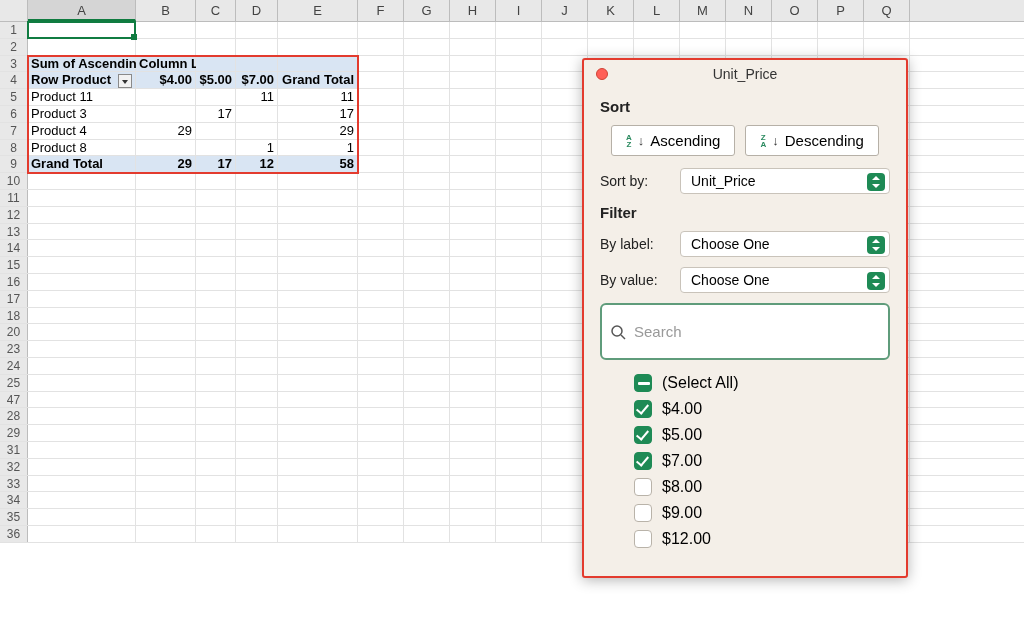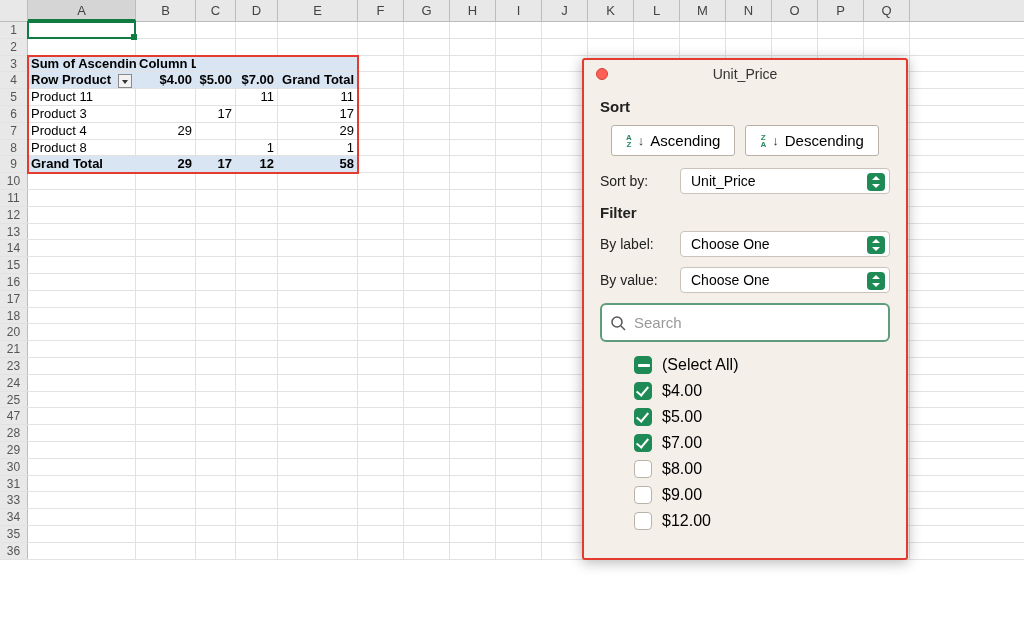--- a/index.html
+++ b/index.html
@@ -214,21 +214,21 @@
   }
   .select .chev::before { top:3px; border-bottom:4px solid #fff; }
   .select .chev::after  { bottom:3px; border-top:4px solid #fff; }
 
   .search-wrap {
     display: flex;
     align-items: center;
     border: 2px solid #5f9c7b;
     border-radius: 6px;
     background: #fff;
-    padding: 9px 8px;
+    padding: 18px 8px;
     margin: 6px 0 14px 0;
   }
   .search-wrap svg { flex-shrink:0; }
   .search-wrap input {
     border: none;
     outline: none;
     font-size: 15px;
     padding-left: 8px;
     flex: 1;
     color: #555;
@@ -702,40 +702,20 @@
       <div class="cell" style="width: 46px;"></div>
       <div class="cell" style="width: 46px;"></div>
       <div class="cell" style="width: 46px;"></div>
       <div class="cell" style="width: 46px;"></div>
       <div class="cell" style="width: 46px;"></div>
       <div class="cell" style="width: 46px;"></div>
       <div class="cell" style="width: 46px;"></div>
       <div class="cell" style="width: 46px;"></div>
     </div>
     <div class="row">
-      <div class="row-h">21</div>
-      <div class="cell" style="width: 108px;"></div>
-      <div class="cell" style="width: 60px;"></div>
-      <div class="cell" style="width: 40px;"></div>
-      <div class="cell" style="width: 42px;"></div>
-      <div class="cell" style="width: 80px;"></div>
-      <div class="cell" style="width: 46px;"></div>
-      <div class="cell" style="width: 46px;"></div>
-      <div class="cell" style="width: 46px;"></div>
-      <div class="cell" style="width: 46px;"></div>
-      <div class="cell" style="width: 46px;"></div>
-      <div class="cell" style="width: 46px;"></div>
-      <div class="cell" style="width: 46px;"></div>
-      <div class="cell" style="width: 46px;"></div>
-      <div class="cell" style="width: 46px;"></div>
-      <div class="cell" style="width: 46px;"></div>
-      <div class="cell" style="width: 46px;"></div>
-      <div class="cell" style="width: 46px;"></div>
-    </div>
-    <div class="row">
       <div class="row-h">23</div>
       <div class="cell" style="width: 108px;"></div>
       <div class="cell" style="width: 60px;"></div>
       <div class="cell" style="width: 40px;"></div>
       <div class="cell" style="width: 42px;"></div>
       <div class="cell" style="width: 80px;"></div>
       <div class="cell" style="width: 46px;"></div>
       <div class="cell" style="width: 46px;"></div>
       <div class="cell" style="width: 46px;"></div>
       <div class="cell" style="width: 46px;"></div>
@@ -842,41 +822,41 @@
       <div class="cell" style="width: 46px;"></div>
       <div class="cell" style="width: 46px;"></div>
       <div class="cell" style="width: 46px;"></div>
       <div class="cell" style="width: 46px;"></div>
       <div class="cell" style="width: 46px;"></div>
       <div class="cell" style="width: 46px;"></div>
       <div class="cell" style="width: 46px;"></div>
       <div class="cell" style="width: 46px;"></div>
     </div>
     <div class="row">
-      <div class="row-h">30</div>
-      <div class="cell" style="width: 108px;"></div>
-      <div class="cell" style="width: 60px;"></div>
-      <div class="cell" style="width: 40px;"></div>
-      <div class="cell" style="width: 42px;"></div>
-      <div class="cell" style="width: 80px;"></div>
-      <div class="cell" style="width: 46px;"></div>
-      <div class="cell" style="width: 46px;"></div>
-      <div class="cell" style="width: 46px;"></div>
-      <div class="cell" style="width: 46px;"></div>
-      <div class="cell" style="width: 46px;"></div>
-      <div class="cell" style="width: 46px;"></div>
-      <div class="cell" style="width: 46px;"></div>
-      <div class="cell" style="width: 46px;"></div>
-      <div class="cell" style="width: 46px;"></div>
-      <div class="cell" style="width: 46px;"></div>
-      <div class="cell" style="width: 46px;"></div>
-      <div class="cell" style="width: 46px;"></div>
-    </div>
-    <div class="row">
       <div class="row-h">31</div>
+      <div class="cell" style="width: 108px;"></div>
+      <div class="cell" style="width: 60px;"></div>
+      <div class="cell" style="width: 40px;"></div>
+      <div class="cell" style="width: 42px;"></div>
+      <div class="cell" style="width: 80px;"></div>
+      <div class="cell" style="width: 46px;"></div>
+      <div class="cell" style="width: 46px;"></div>
+      <div class="cell" style="width: 46px;"></div>
+      <div class="cell" style="width: 46px;"></div>
+      <div class="cell" style="width: 46px;"></div>
+      <div class="cell" style="width: 46px;"></div>
+      <div class="cell" style="width: 46px;"></div>
+      <div class="cell" style="width: 46px;"></div>
+      <div class="cell" style="width: 46px;"></div>
+      <div class="cell" style="width: 46px;"></div>
+      <div class="cell" style="width: 46px;"></div>
+      <div class="cell" style="width: 46px;"></div>
+    </div>
+    <div class="row">
+      <div class="row-h">32</div>
       <div class="cell" style="width: 108px;"></div>
       <div class="cell" style="width: 60px;"></div>
       <div class="cell" style="width: 40px;"></div>
       <div class="cell" style="width: 42px;"></div>
       <div class="cell" style="width: 80px;"></div>
       <div class="cell" style="width: 46px;"></div>
       <div class="cell" style="width: 46px;"></div>
       <div class="cell" style="width: 46px;"></div>
       <div class="cell" style="width: 46px;"></div>
       <div class="cell" style="width: 46px;"></div>

